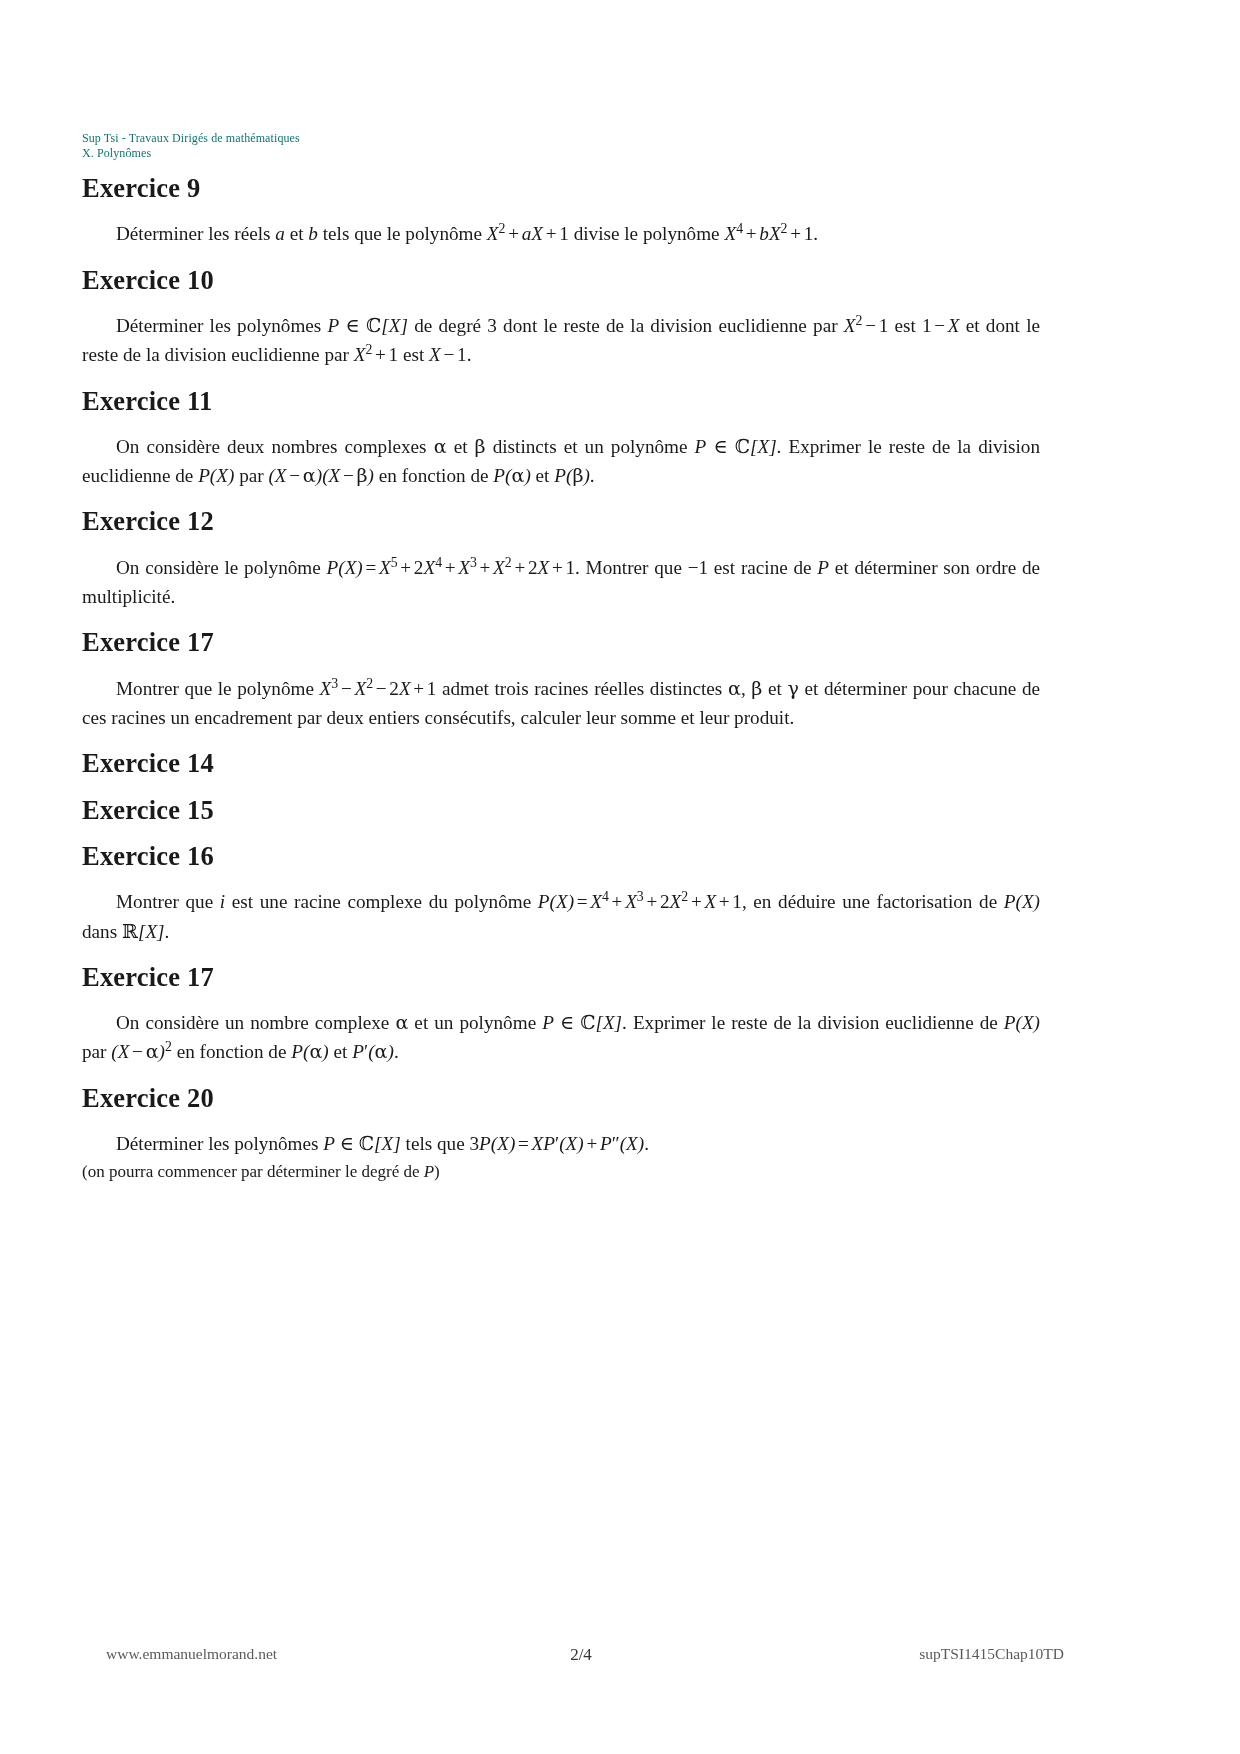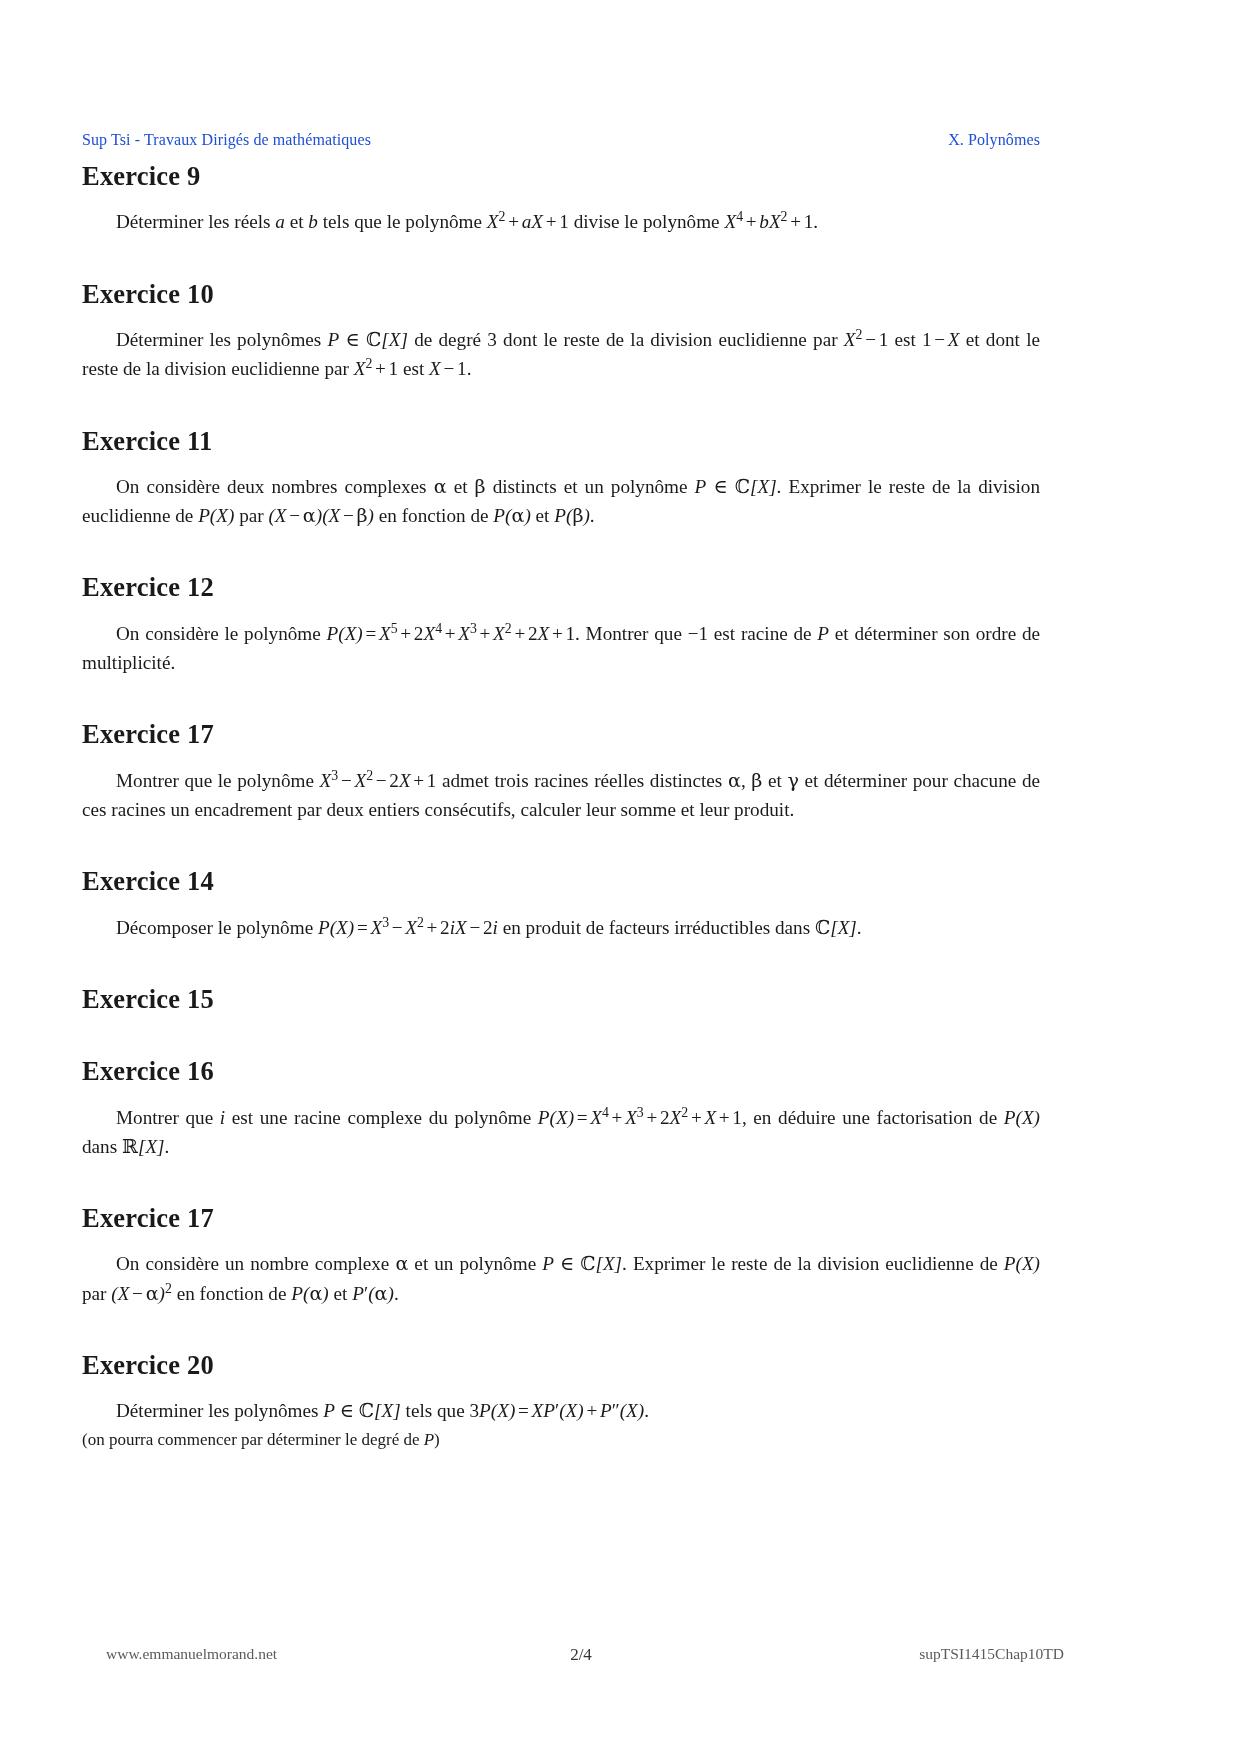--- a/index.html
+++ b/index.html
@@ -22,30 +22,31 @@
     left: 82px;
     top: 0;
     width: 958px;
   }
 
   
   .runhead {
     display: flex;
     justify-content: space-between;
     align-items: baseline;
-    font-size: 16px;
-    color: #1d4ed8;
+    font-size: 12px;
+    color: #0f766e;
     padding-top: 131px;
     letter-spacing: .1px;
+    flex-direction: column;
   }
   .runhead .rh-left { text-align: left; }
   .runhead .rh-right { text-align: right; }
 
   
-  .ex { margin-top: 42px; }
+  .ex { margin-top: 16px; }
   .ex:first-of-type { margin-top: 12px; }
 
   .ex-title {
     font-size: 26.5px;
     font-weight: bold;
     letter-spacing: .2px;
     line-height: 1.15;
     margin: 0 0 16px 0;
   }
   .ex-body {
@@ -142,21 +143,20 @@
       <p class="ex-body">On considère le polynôme <span class="m">P(X)<span class="mop">=</span>X<sup class="exp">5</sup><span class="mop">+</span><span class="mr">2</span>X<sup class="exp">4</sup><span class="mop">+</span>X<sup class="exp">3</sup><span class="mop">+</span>X<sup class="exp">2</sup><span class="mop">+</span><span class="mr">2</span>X<span class="mop">+</span><span class="mr">1</span></span>. Montrer que <span class="m mr">−1</span> est racine de <span class="m">P</span> et déterminer son ordre de multiplicité.</p>
     </section>
 
     <section class="ex">
       <h2 class="ex-title">Exercice 17</h2>
       <p class="ex-body">Montrer que le polynôme <span class="m">X<sup class="exp">3</sup><span class="mop">−</span>X<sup class="exp">2</sup><span class="mop">−</span><span class="mr">2</span>X<span class="mop">+</span><span class="mr">1</span></span> admet trois racines réelles distinctes <span class="m gk">α</span>, <span class="m gk">β</span> et <span class="m gk">γ</span> et déterminer pour chacune de ces racines un encadrement par deux entiers consécutifs, calculer leur somme et leur produit.</p>
     </section>
 
     <section class="ex">
       <h2 class="ex-title">Exercice 14</h2>
-      <p class="ex-body">Décomposer le polynôme <span class="m">P(X)<span class="mop">=</span>X<sup class="exp">3</sup><span class="mop">−</span>X<sup class="exp">2</sup><span class="mop">+</span><span class="mr">2</span>iX<span class="mop">−</span><span class="mr">2</span>i</span> en produit de facteurs irréductibles dans <span class="m"><span class="bb">ℂ</span>[X]</span>.</p>
     </section>
 
     <section class="ex">
       <h2 class="ex-title">Exercice 15</h2>
     </section>
 
     <section class="ex">
       <h2 class="ex-title">Exercice 16</h2>
       <p class="ex-body">Montrer que <span class="m">i</span> est une racine complexe du polynôme <span class="m">P(X)<span class="mop">=</span>X<sup class="exp">4</sup><span class="mop">+</span>X<sup class="exp">3</sup><span class="mop">+</span><span class="mr">2</span>X<sup class="exp">2</sup><span class="mop">+</span>X<span class="mop">+</span><span class="mr">1</span></span>, en déduire une factorisation de <span class="m">P(X)</span> dans <span class="m"><span class="bb">ℝ</span>[X]</span>.</p>
     </section>

